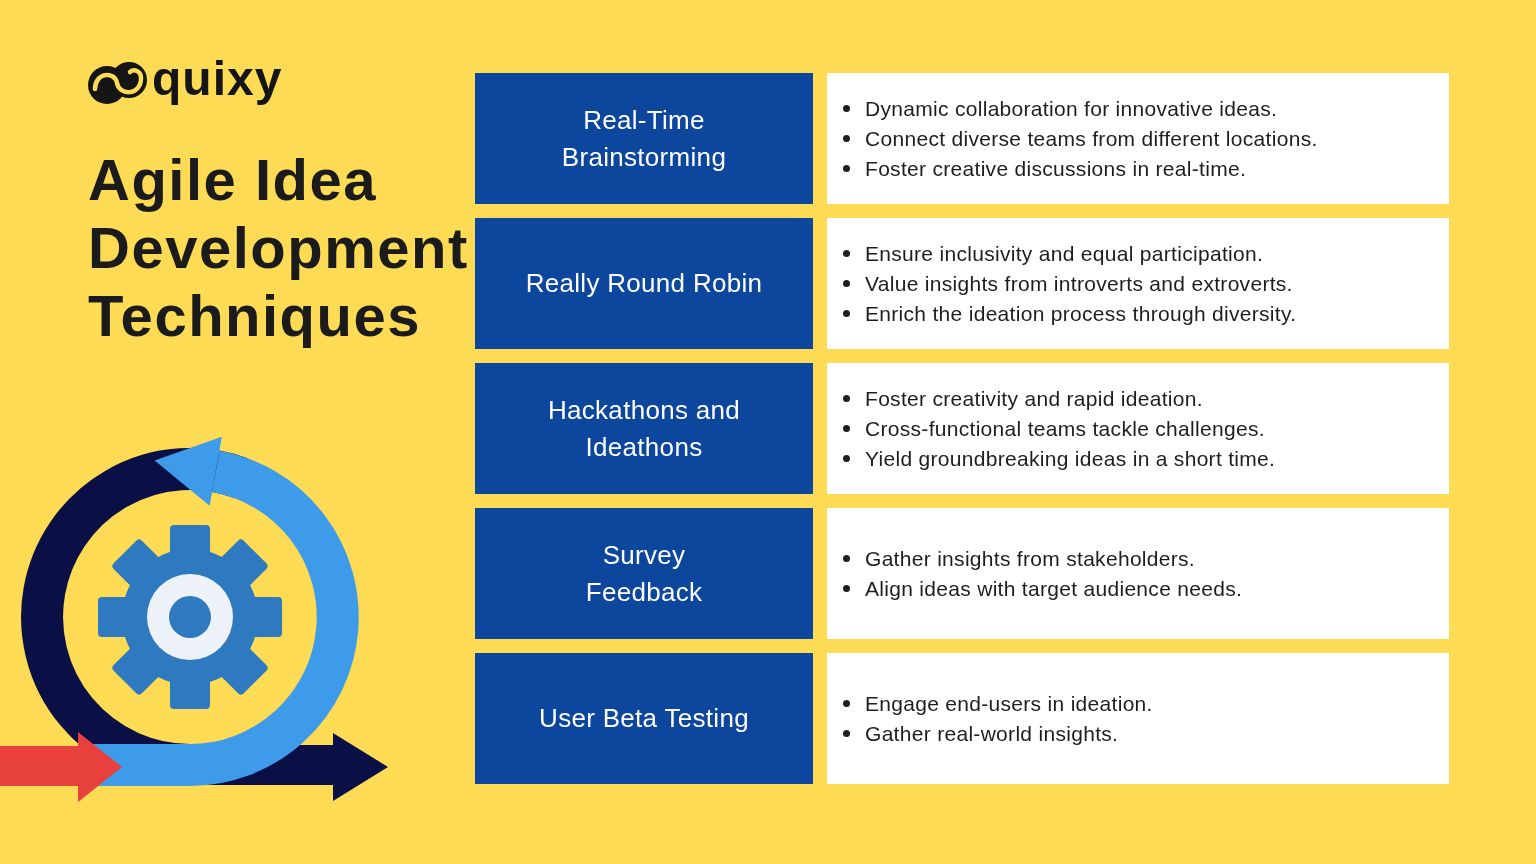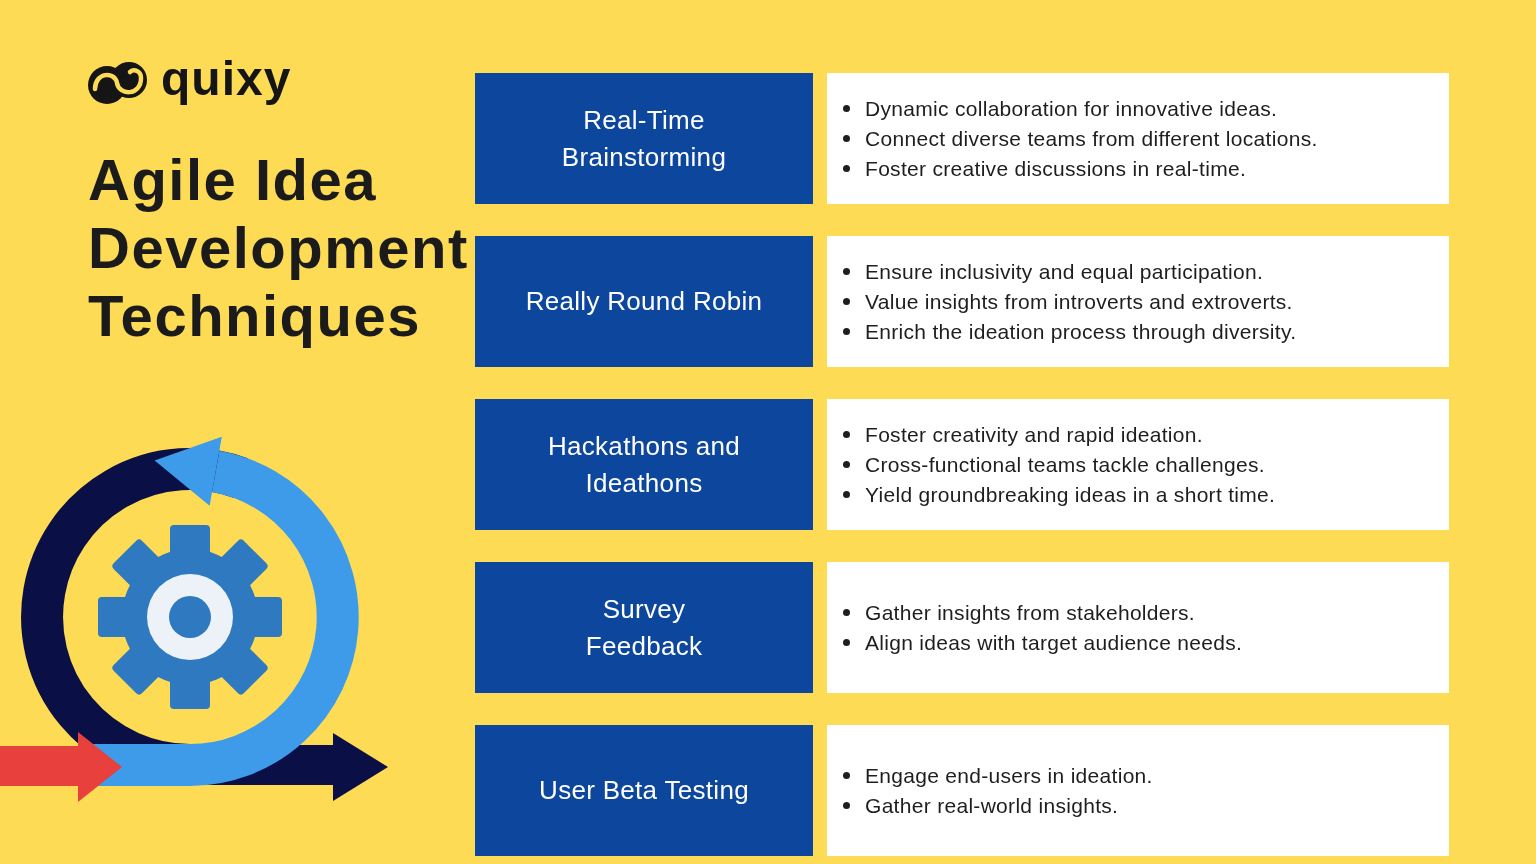--- a/index.html
+++ b/index.html
@@ -4,37 +4,37 @@
 <style>
   html,body { margin:0; padding:0; }
   body {
     width:1536px; height:864px; position:relative; overflow:hidden;
     background:#FDDB55;
     font-family:"Liberation Sans", sans-serif;
     color:#1B1B1B;
   }
 
   
-  .logo { position:absolute; left:86px; top:58px; display:flex; align-items:center; gap:9px; }
+  .logo { position:absolute; left:86px; top:58px; display:flex; align-items:center; }
   .logo-text {
     font-size:48px; font-weight:bold; color:#151515;
     letter-spacing:1px; line-height:1; margin-top:-8px;
   }
 
   
   .title {
     position:absolute; left:88px; top:146px;
     font-size:58px; line-height:68px; font-weight:bold;
     letter-spacing:1.5px; color:#1B1B1B;
   }
 
   
   .rows {
     position:absolute; left:475px; top:73px; width:974px;
-    display:flex; flex-direction:column; gap:32px;
+    display:flex; flex-direction:column; gap:14px;
   }
   .row { display:flex; gap:14px; height:131px; }
   .technique-box {
     width:338px; flex:0 0 338px; background:#0D469D; color:#FFFFFF;
     display:flex; flex-direction:column; align-items:center; justify-content:center;
     font-size:26px; line-height:37px; font-weight:500; text-align:center;
     letter-spacing:0.3px;
   }
   .detail-box {
     flex:1; background:#FFFFFF;

